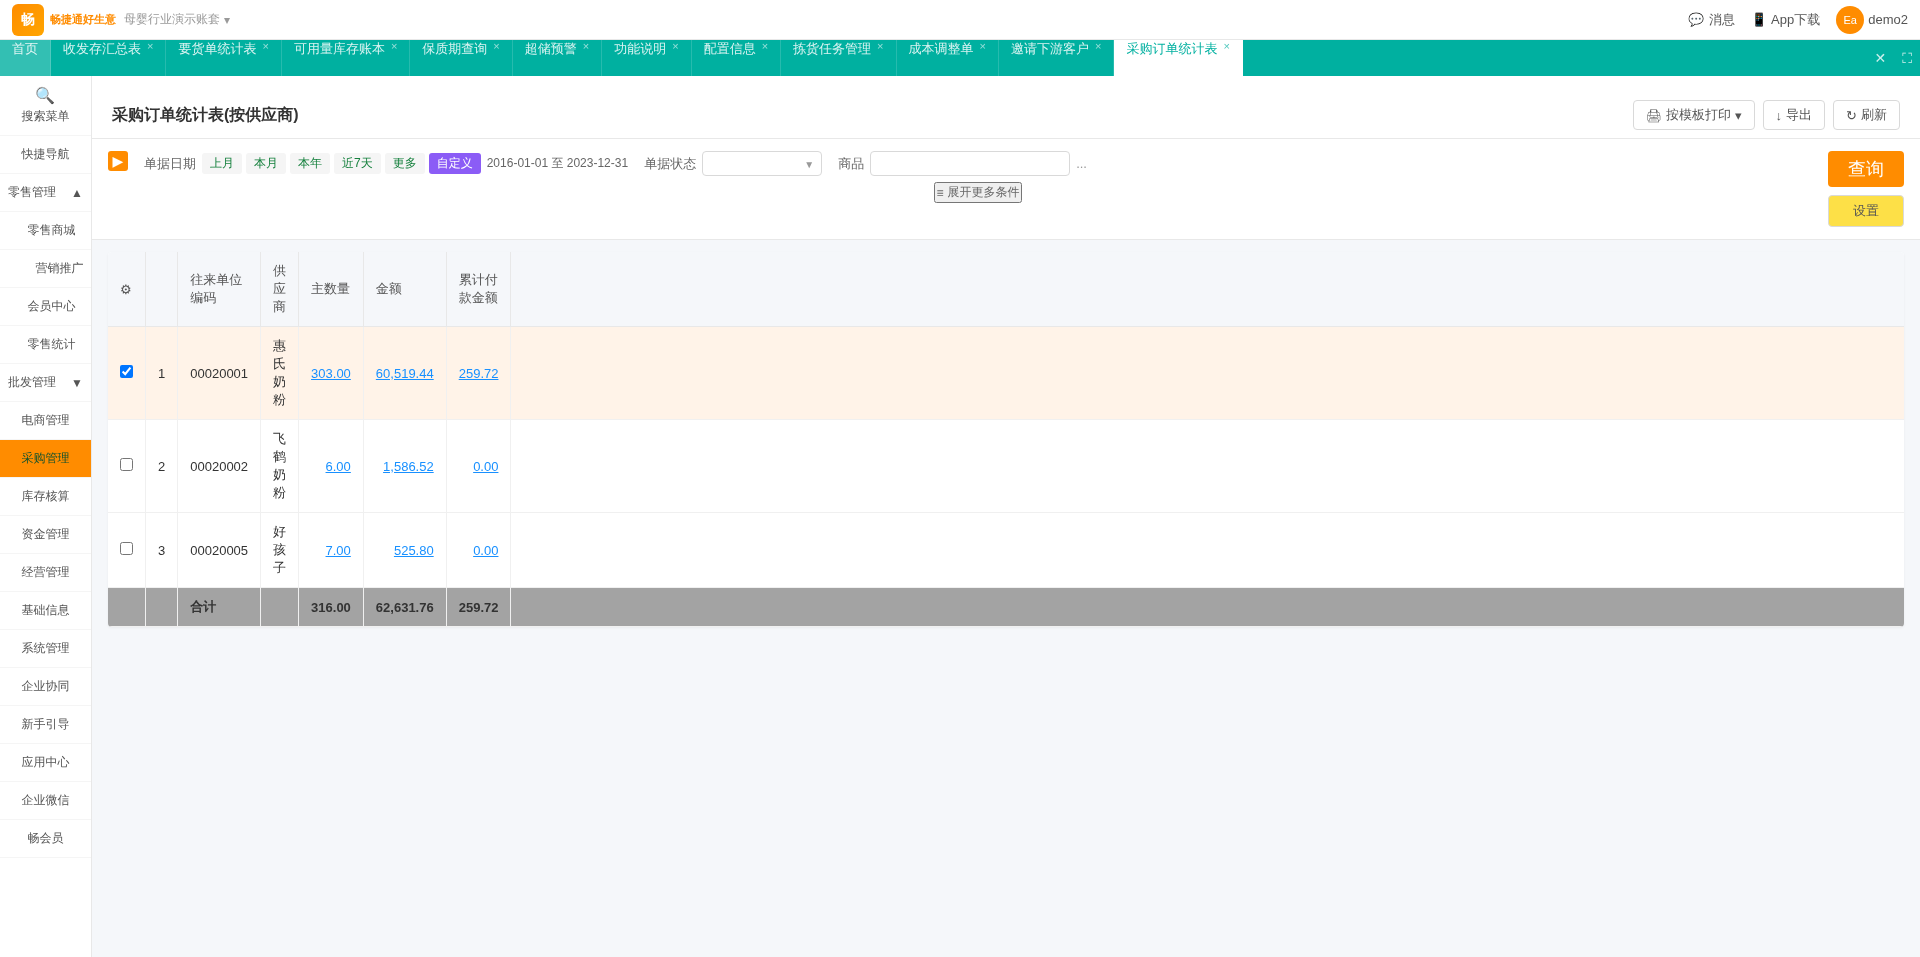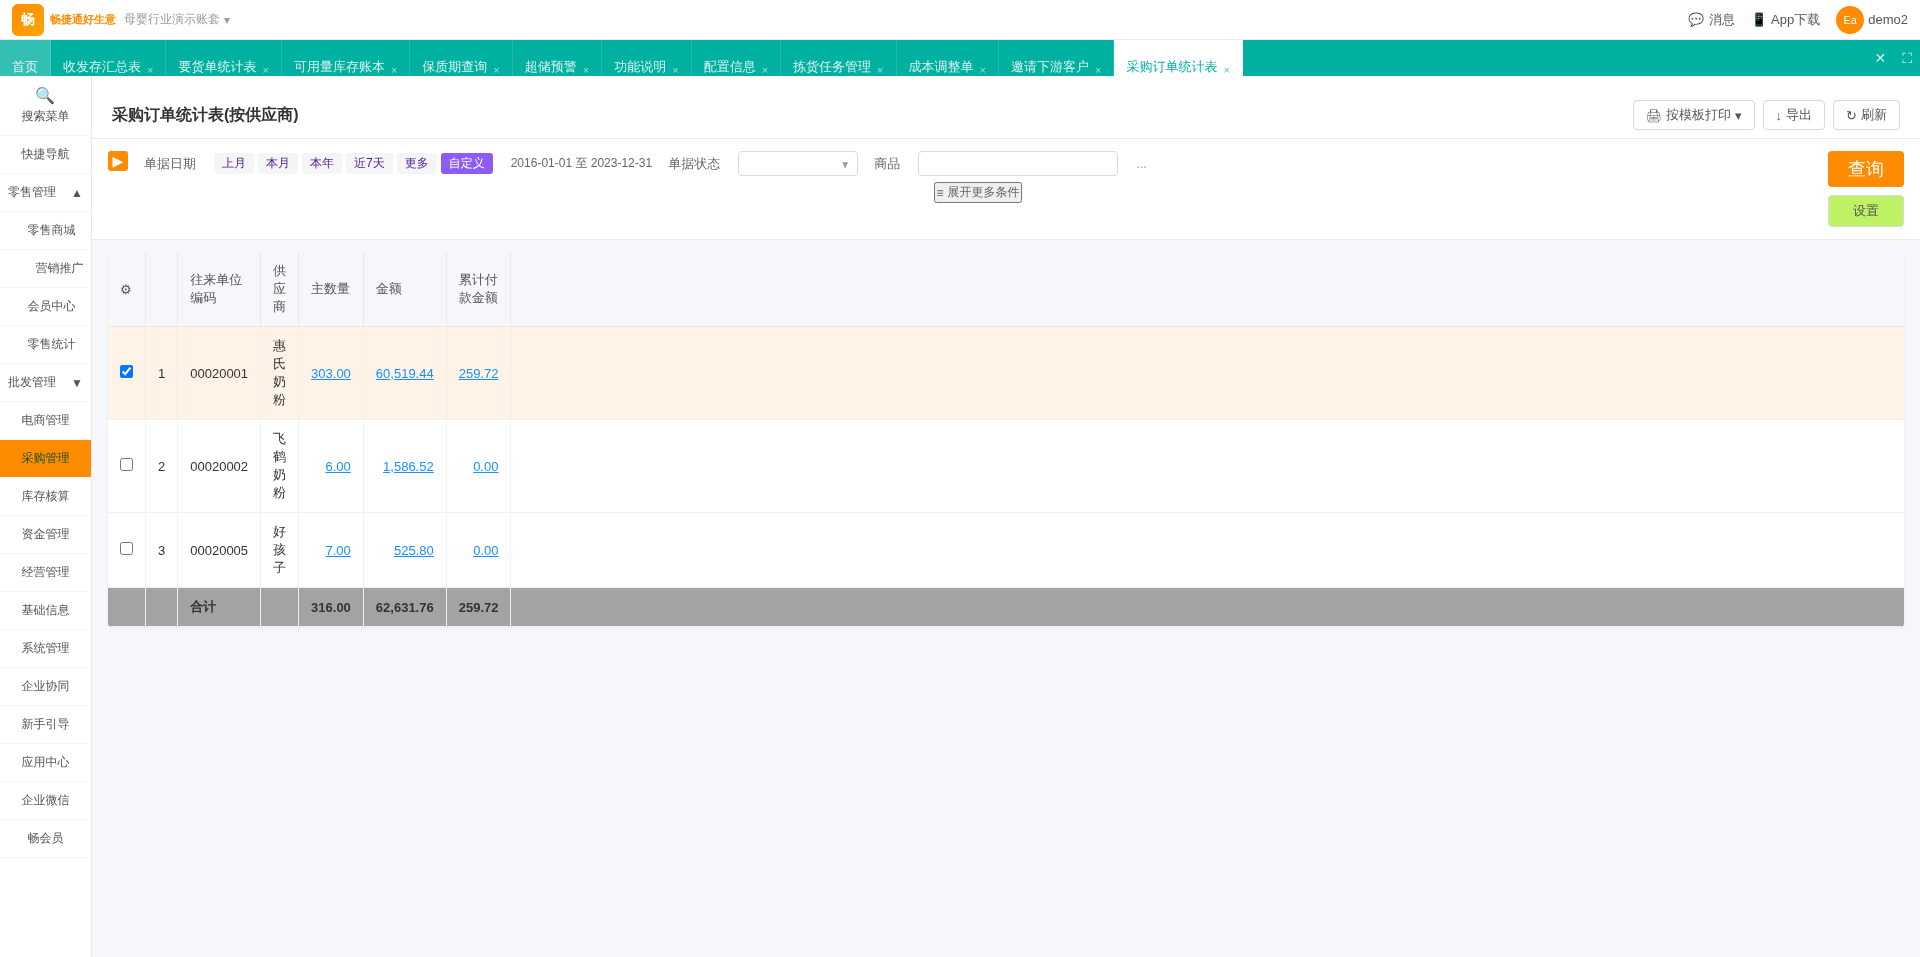--- a/index.html
+++ b/index.html
@@ -11,21 +11,21 @@
     .logo-area { display: flex; align-items: center; gap: 6px; }
     .logo-icon { width: 32px; height: 32px; background: linear-gradient(135deg, #ff8c00, #ffa500); border-radius: 6px; display: flex; align-items: center; justify-content: center; color: white; font-size: 14px; font-weight: bold; }
     .logo-text { color: #ff8c00; font-size: 11px; font-weight: bold; line-height: 1.2; }
     .breadcrumb-area { color: #999; font-size: 12px; display: flex; align-items: center; gap: 4px; }
     .top-bar-right { display: flex; align-items: center; gap: 16px; }
     .top-right-item { display: flex; align-items: center; gap: 4px; color: #555; font-size: 13px; cursor: pointer; }
     .avatar { width: 28px; height: 28px; background: #ff8c00; border-radius: 50%; display: flex; align-items: center; justify-content: center; color: white; font-size: 11px; }
 
     
     .nav-tabs { height: 36px; background: #00b0a0; display: flex; align-items: center; overflow: hidden; }
-    .nav-tab { height: 36px; padding: 0 12px; display: flex; align-items: flex-end; gap: 4px; color: rgba(255,255,255,0.85); font-size: 13px; cursor: pointer; white-space: nowrap; border-right: 1px solid rgba(255,255,255,0.15); position: relative; }
+    .nav-tab { height: 36px; padding: 0 12px; display: flex; align-items: flex-start; gap: 4px; color: rgba(255,255,255,0.85); font-size: 13px; cursor: pointer; white-space: nowrap; border-right: 1px solid rgba(255,255,255,0.15); position: relative; }
     .nav-tab.home { background: rgba(255,255,255,0.2); }
     .nav-tab.active { background: #fff; color: #00b0a0; font-weight: 500; }
     .nav-tab .close-btn { font-size: 11px; opacity: 0.7; margin-left: 2px; }
     .nav-tab-x { color: rgba(255,255,255,0.8); cursor: pointer; font-size: 14px; margin-left: auto; padding: 0 8px; }
     .nav-tab-expand { color: rgba(255,255,255,0.8); cursor: pointer; font-size: 14px; padding: 0 8px; }
 
     
     .main-layout { display: flex; height: calc(957px - 76px); }
 
     
@@ -40,35 +40,35 @@
     .page-header { background: #fff; padding: 24px 20px 8px; border-bottom: 1px solid #e8e8e8; display: flex; align-items: center; justify-content: space-between; }
     .page-title { font-size: 16px; font-weight: 600; color: #333; }
     .header-actions { display: flex; align-items: center; gap: 8px; }
     .btn-print { background: #fff; border: 1px solid #d9d9d9; color: #555; padding: 5px 12px; border-radius: 4px; cursor: pointer; font-size: 13px; display: flex; align-items: center; gap: 4px; }
     .btn-export { background: #fff; border: 1px solid #d9d9d9; color: #555; padding: 5px 12px; border-radius: 4px; cursor: pointer; font-size: 13px; display: flex; align-items: center; gap: 4px; }
     .btn-refresh { background: #fff; border: 1px solid #d9d9d9; color: #555; padding: 5px 12px; border-radius: 4px; cursor: pointer; font-size: 13px; display: flex; align-items: center; gap: 4px; }
 
     
     .filter-area { background: #fff; padding: 12px 16px; border-bottom: 1px solid #e8e8e8; }
     .filter-row { display: flex; align-items: center; gap: 16px; flex-wrap: wrap; }
-    .filter-item { display: flex; align-items: center; gap: 18px; }
+    .filter-item { display: flex; align-items: center; gap: 6px; }
     .filter-label { color: #666; font-size: 13px; white-space: nowrap; }
     .date-shortcuts { display: flex; gap: 4px; }
-    .date-shortcut { padding: 2px 8px; border-radius: 3px; cursor: pointer; font-size: 12px; color: #4c1d95; background: #f5f5f5; }
+    .date-shortcut { padding: 2px 8px; border-radius: 3px; cursor: pointer; font-size: 12px; color: #15803d; background: #f5f5f5; }
     .date-shortcut.custom { background: #8b5cf6; color: #fff; border-radius: 3px; }
     .date-range { color: #666; font-size: 12px; }
     .filter-select { border: 1px solid #d9d9d9; border-radius: 4px; padding: 4px 24px 4px 8px; font-size: 13px; color: #333; background: #fff; cursor: pointer; min-width: 120px; appearance: none; position: relative; }
     .select-wrapper { position: relative; display: inline-block; }
     .select-wrapper::after { content: '▼'; font-size: 10px; position: absolute; right: 8px; top: 50%; transform: translateY(-50%); color: #999; pointer-events: none; }
     .filter-input { border: 1px solid #d9d9d9; border-radius: 4px; padding: 4px 8px; font-size: 13px; color: #333; min-width: 200px; }
     .more-btn { color: #999; cursor: pointer; font-size: 13px; }
     .expand-row { display: flex; justify-content: center; padding: 6px 0; }
     .expand-btn { color: #666; font-size: 12px; cursor: pointer; display: flex; align-items: center; gap: 4px; }
     .btn-query { background: #ff8c00; color: #fff; border: none; padding: 6px 20px; border-radius: 4px; cursor: pointer; font-size: 18px; font-weight: 500; }
-    .btn-settings { background: #bef264; border: 1px solid #d9d9d9; color: #555; padding: 6px 16px; border-radius: 4px; cursor: pointer; font-size: 13px; margin-top: 4px; width: 100%; }
+    .btn-settings { background: #fde047; border: 1px solid #d9d9d9; color: #555; padding: 6px 16px; border-radius: 4px; cursor: pointer; font-size: 13px; margin-top: 4px; width: 100%; }
     .query-btns { display: flex; flex-direction: column; gap: 4px; }
 
     
     .table-container { flex: 1; padding: 12px 16px; }
     .data-table { width: 100%; border-collapse: collapse; background: #fff; border-radius: 4px; overflow: hidden; box-shadow: 0 1px 3px rgba(0,0,0,0.05); }
     .data-table th { background: #f5f7fa; color: #555; font-weight: 500; padding: 10px 12px; text-align: left; border-bottom: 1px solid #e8e8e8; border-right: 1px solid #e8e8e8; font-size: 13px; }
     .data-table th:last-child { border-right: none; }
     .data-table td { padding: 10px 12px; border-bottom: 1px solid #f0f0f0; border-right: 1px solid #f0f0f0; font-size: 13px; color: #333; }
     .data-table td:last-child { border-right: none; }
     .data-table tr.selected td { background: #fff3e8; }

